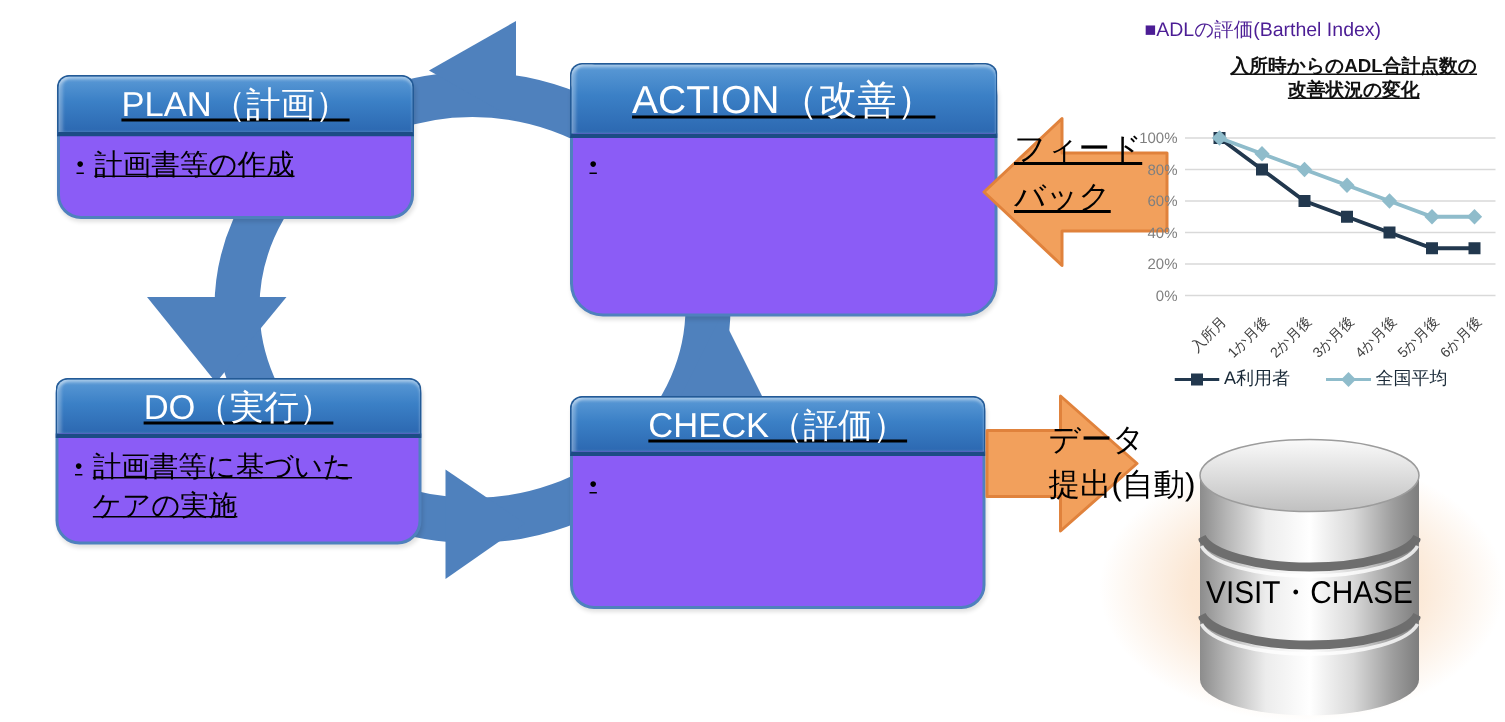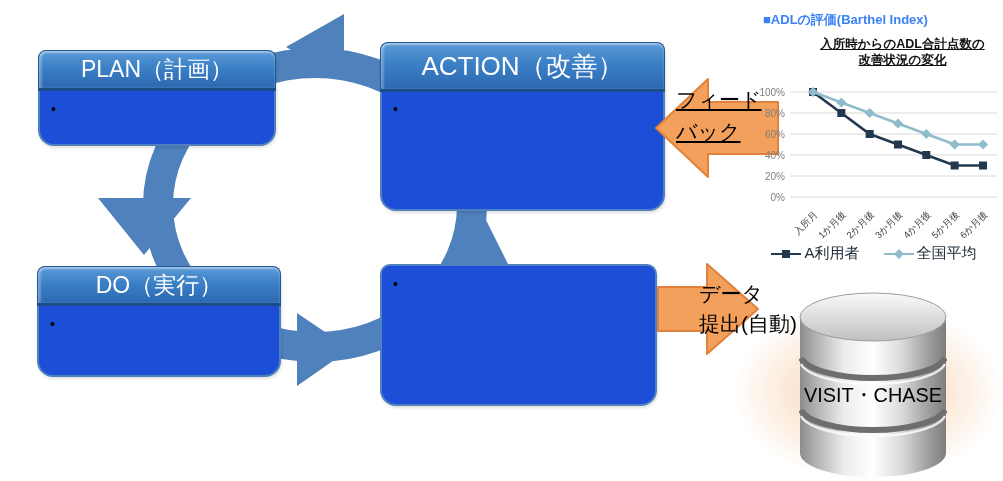--- a/index.html
+++ b/index.html
@@ -4,59 +4,59 @@
 <style>
   html,body{margin:0;padding:0;background:#fff;}
   body{width:1003px;height:481px;position:relative;overflow:hidden;
        font-family:"Liberation Sans","DejaVu Sans",sans-serif;color:#000;}
   .abs{position:absolute;}
 
   
   .ring{left:0;top:0;width:1003px;height:481px;z-index:1;pointer-events:none;}
 
   
-  .pdca-box{position:absolute;z-index:2;background:#1d4ed8;border:2px solid #4f81bd;
-            border-radius:10px 10px 16px 16px;box-shadow:1px 2px 3px rgba(0,0,0,.12);}
+  .pdca-box{position:absolute;z-index:2;background:#8b5cf6;border:2px solid #4f81bd;
+            border-radius:10px 10px 16px 16px;box-shadow:1px 2px 3px rgba(0,0,0,.12);text-decoration:underline;}
   .pdca-head{margin:-2px -2px 0 -2px;border-radius:8px 8px 0 0;
              background:linear-gradient(180deg,#5b9ad6 0%,#3b80c6 45%,#2c68b1 100%);
              border:1px solid #235a96;border-bottom:3px solid #1c4c85;
              color:#fff;display:flex;align-items:center;justify-content:center;
              box-shadow:inset 0 2px 2px rgba(255,255,255,.4),inset 3px 0 2px rgba(255,255,255,.25);}
   .pdca-body{display:flex;gap:7px;padding:7px 8px 6px 11px;}
   .bullet{font-size:14px;transform:translateY(2px);}
   .btext{white-space:pre-line;}
   .u{text-decoration:underline;}
 
   .box-plan{left:38px;top:50px;width:234px;height:92px;}
   .box-plan .pdca-head{height:37px;font-size:23px;}
   .box-plan .pdca-body{font-size:19px;line-height:1.35;}
-  .box-do{left:37px;top:266px;width:240px;height:107px;}
+  .box-do{left:37px;top:252px;width:240px;height:107px;}
   .box-do .pdca-head{height:36px;font-size:23px;}
   .box-do .pdca-body{font-size:19px;line-height:1.35;}
-  .box-action{left:380px;top:42px;width:281px;height:165px;}
+  .box-action{left:380px;top:42px;width:281px;height:165px;border-radius:22px;}
   .box-action .pdca-head{height:46px;font-size:26px;}
   .box-action .pdca-body{font-size:19px;line-height:1.2;}
   .box-check{left:380px;top:264px;width:273px;height:138px;}
   .box-check .pdca-head{height:36px;font-size:23px;}
   .box-check .pdca-body{font-size:18.5px;line-height:1.42;}
 
   
   .orange-arrows{left:0;top:0;width:1003px;height:481px;z-index:3;pointer-events:none;}
   .arrow-text{position:absolute;z-index:4;white-space:pre-line;color:#000;}
   .feedback-text{left:676px;top:84px;font-size:21px;line-height:1.5;text-decoration:underline;}
   .submit-text{left:699px;top:279px;font-size:21px;line-height:1.42;}
 
   
-  .chart-title{left:763px;top:11px;font-size:13px;font-weight:bold;color:#3b82f6;z-index:4;}
+  .chart-title{left:763px;top:11px;font-size:13px;font-weight:normal;color:#4c1d95;z-index:4;}
   .chart-subtitle{left:800px;top:36px;width:205px;text-align:center;font-size:12.5px;
                   font-weight:bold;text-decoration:underline;white-space:pre-line;
                   line-height:1.3;color:#111;z-index:4;}
   .chart-plot{left:745px;top:0;width:258px;height:240px;z-index:3;}
   .chart-legend{left:745px;top:244px;width:258px;display:flex;justify-content:center;
-                align-items:center;gap:24px;font-size:15px;color:#1a2a38;z-index:4;}
+                align-items:center;gap:24px;font-size:12px;color:#1a2a38;z-index:4;}
   .lg-item{display:flex;align-items:center;gap:3px;}
 
   
   .db-glow{left:733px;top:303px;width:270px;height:178px;border-radius:50%;z-index:1;
            background:radial-gradient(closest-side,#f9dcc1 0%,#fbe7d4 55%,rgba(251,231,212,0) 100%);}
   .db{left:799px;top:281px;width:148px;height:200px;z-index:3;}
 </style>
 </head>
 <body>
 
@@ -65,38 +65,42 @@
   <polygon points="286,47 344,14 344,80" fill="#4f81bd"></polygon>
   <polygon points="98,198 191,198 144,255" fill="#4f81bd"></polygon>
   <polygon points="297,313 297,386 350,349" fill="#4f81bd"></polygon>
   <polygon points="453,266 509,266 481,210" fill="#4f81bd"></polygon>
 </svg>
 
 <div class="pdca-box box-plan">
   <div class="pdca-head">PLAN（計画）</div>
   <div class="pdca-body">
     <span class="bullet">•</span>
+    <span class="btext">計画書等の作成</span>
   </div>
 </div>
 
 <div class="pdca-box box-action">
   <div class="pdca-head">ACTION（改善）</div>
   <div class="pdca-body">
     <span class="bullet">•</span>
   </div>
 </div>
 
 <div class="pdca-box box-do">
   <div class="pdca-head">DO（実行）</div>
   <div class="pdca-body">
     <span class="bullet">•</span>
+    <span class="btext">計画書等に基づいた
+ケアの実施</span>
   </div>
 </div>
 
 <div class="pdca-box box-check">
+  <div class="pdca-head">CHECK（評価）</div>
   <div class="pdca-body">
     <span class="bullet">•</span>
   </div>
 </div>
 
 <svg class="abs orange-arrows" viewBox="0 0 1003 481">
   <polygon points="656,128 708,79 708,102 778,102 778,154 708,154 708,177" fill="#f2a05c" stroke="#e0823c" stroke-width="2" stroke-linejoin="round"></polygon>
   <polygon points="658,287 707,287 707,264 758,309 707,354 707,331 658,331" fill="#f2a05c" stroke="#e0823c" stroke-width="2" stroke-linejoin="round"></polygon>
 </svg>
 <div class="abs arrow-text feedback-text">フィード

